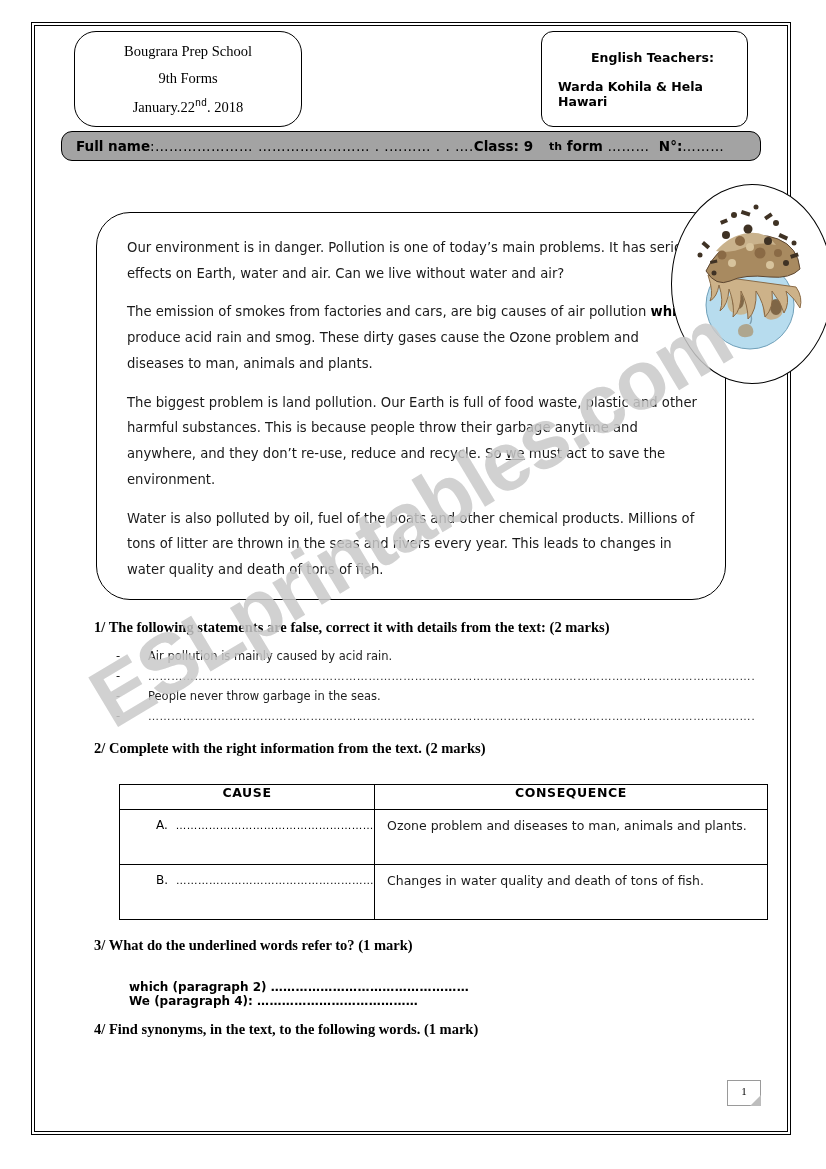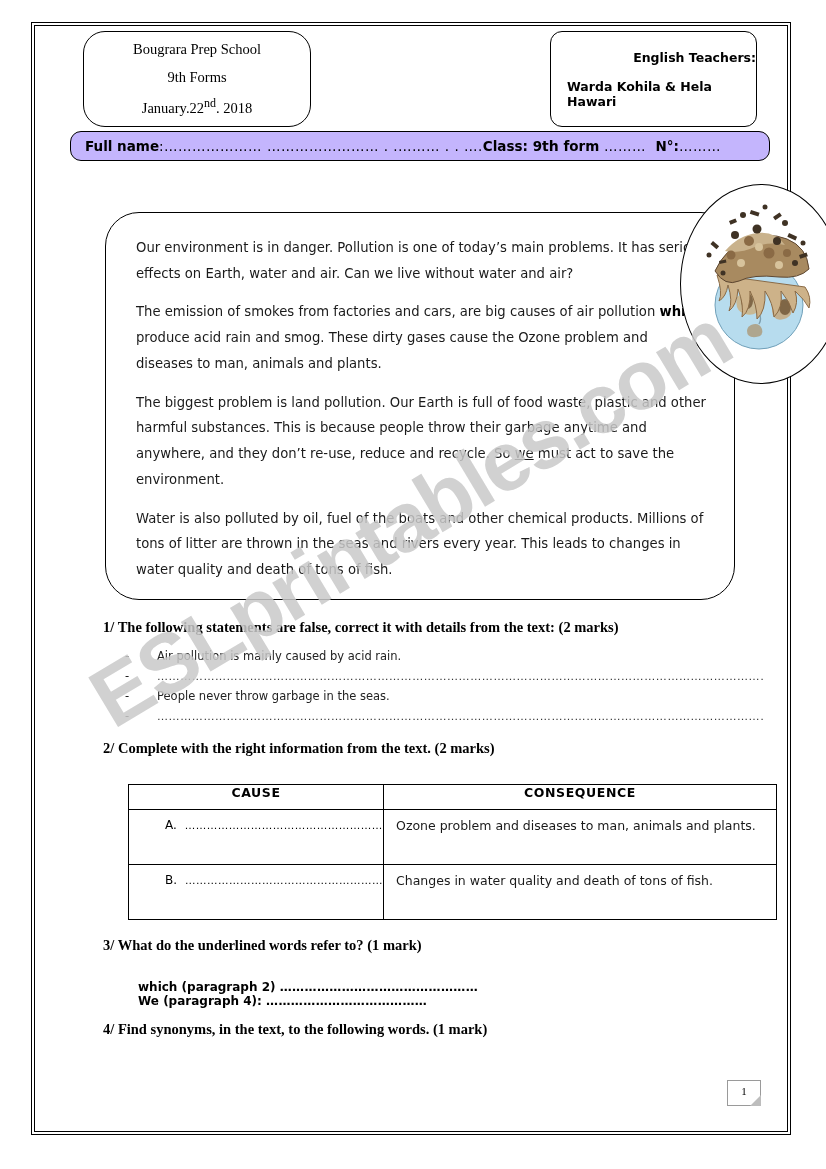--- a/index.html
+++ b/index.html
@@ -54,21 +54,20 @@
   }
 
   
   .sheet {
     position: absolute;
     left: 31px;
     top: 22px;
     width: 760px;
     height: 1113px;
     z-index: 2;
-    margin-left: 9px;
   }
 
   
   .hdr {
     position: absolute;
     top: 9px;
     height: 96px;
     border: 1.3px solid #000;
     box-sizing: border-box;
     display: flex;
@@ -78,36 +77,36 @@
   }
   .hdr-school {
     left: 43px;
     width: 228px;
     border-radius: 22px;
     text-align: center;
     font-size: 14.5px;
     line-height: 1.0;
   }
   .hdr-school div { margin: 6.5px 0; }
-  .hdr-school .sup { font-size: 12px; vertical-align: super; }
+  .hdr-school .sup { font-size: 10px; vertical-align: super; font-family: Liberation Mono, monospace; }
 
   .hdr-test {
     left: 287px;
     width: 210px;
     border-radius: 50% / 50%;
     text-align: center;
     font-size: 15px;
   }
   .hdr-test div { margin: 7px 0; }
 
   .hdr-teachers {
     left: 510px;
     width: 207px;
     border-radius: 12px;
-    align-items: flex-end;
+    align-items: center;
     padding-left: 16px;
     font-family: "DejaVu Sans", sans-serif;
     font-size: 12.5px;
     font-weight: 600;
   }
   .hdr-teachers div { margin: 7px 0; }
 
   
   .namebar {
     position: absolute;
@@ -119,23 +118,23 @@
     border-radius: 11px;
     box-sizing: border-box;
     display: flex;
     align-items: center;
     padding-left: 14px;
     font-family: "DejaVu Sans", sans-serif;
     font-size: 13.5px;
     font-weight: bold;
     white-space: nowrap;
     overflow: hidden;
-    background: #c4b5fd;
-  }
-  .namebar .sup { font-size: 14px; vertical-align: super; }
+    background: #a3a3a3;
+  }
+  .namebar .sup { font-size: 11px; vertical-align: super; padding-left: 16px; }
   .namebar .dots { font-weight: normal; letter-spacing: .5px; }
 
   
   .sec-title {
     position: absolute;
     left: 63px;
     top: 148px;
     font-size: 18px;
     font-weight: bold;
     letter-spacing: .1px;

